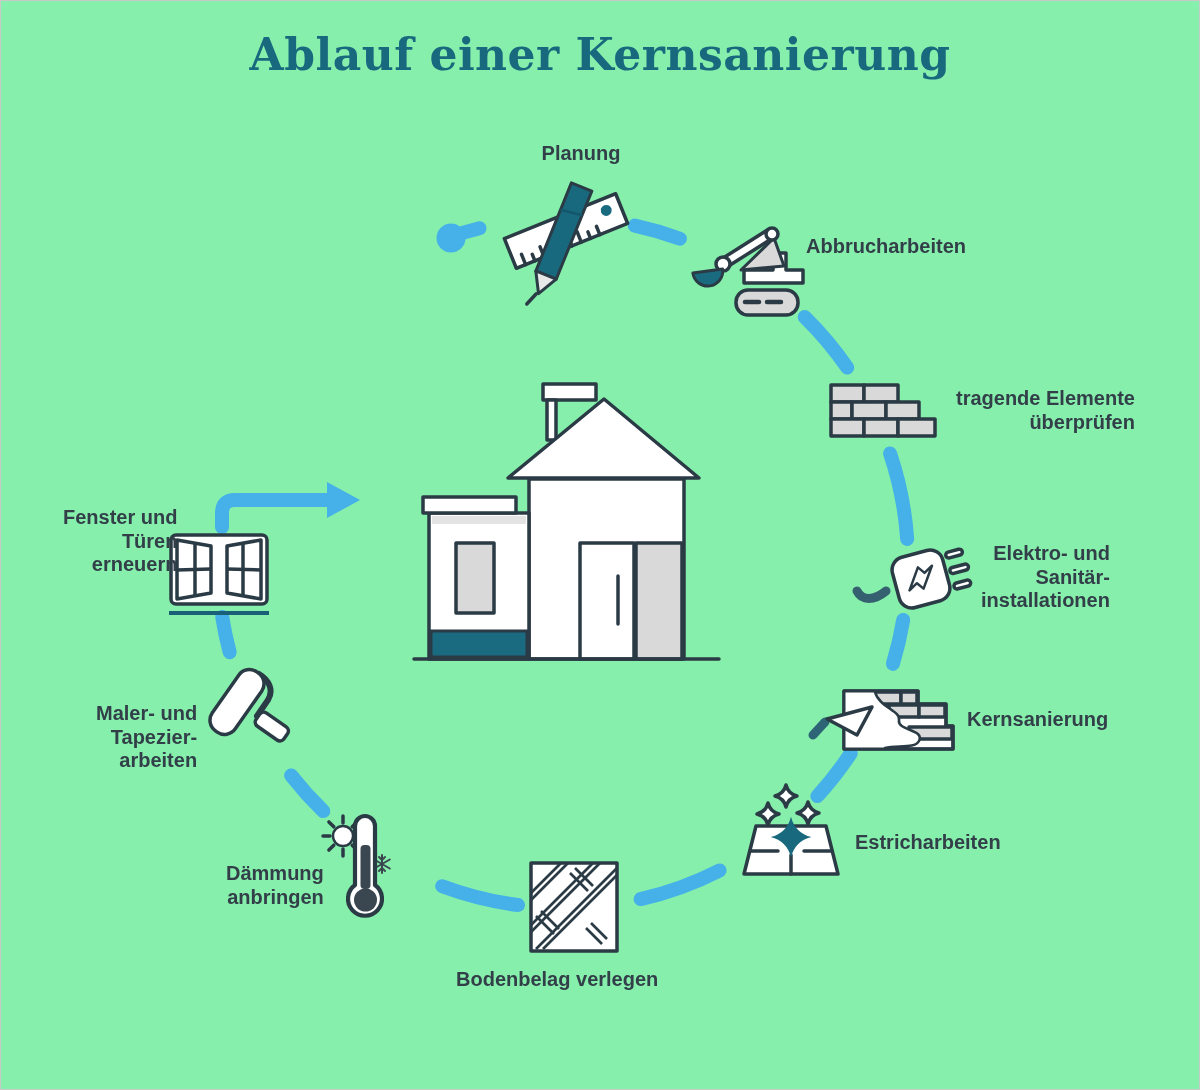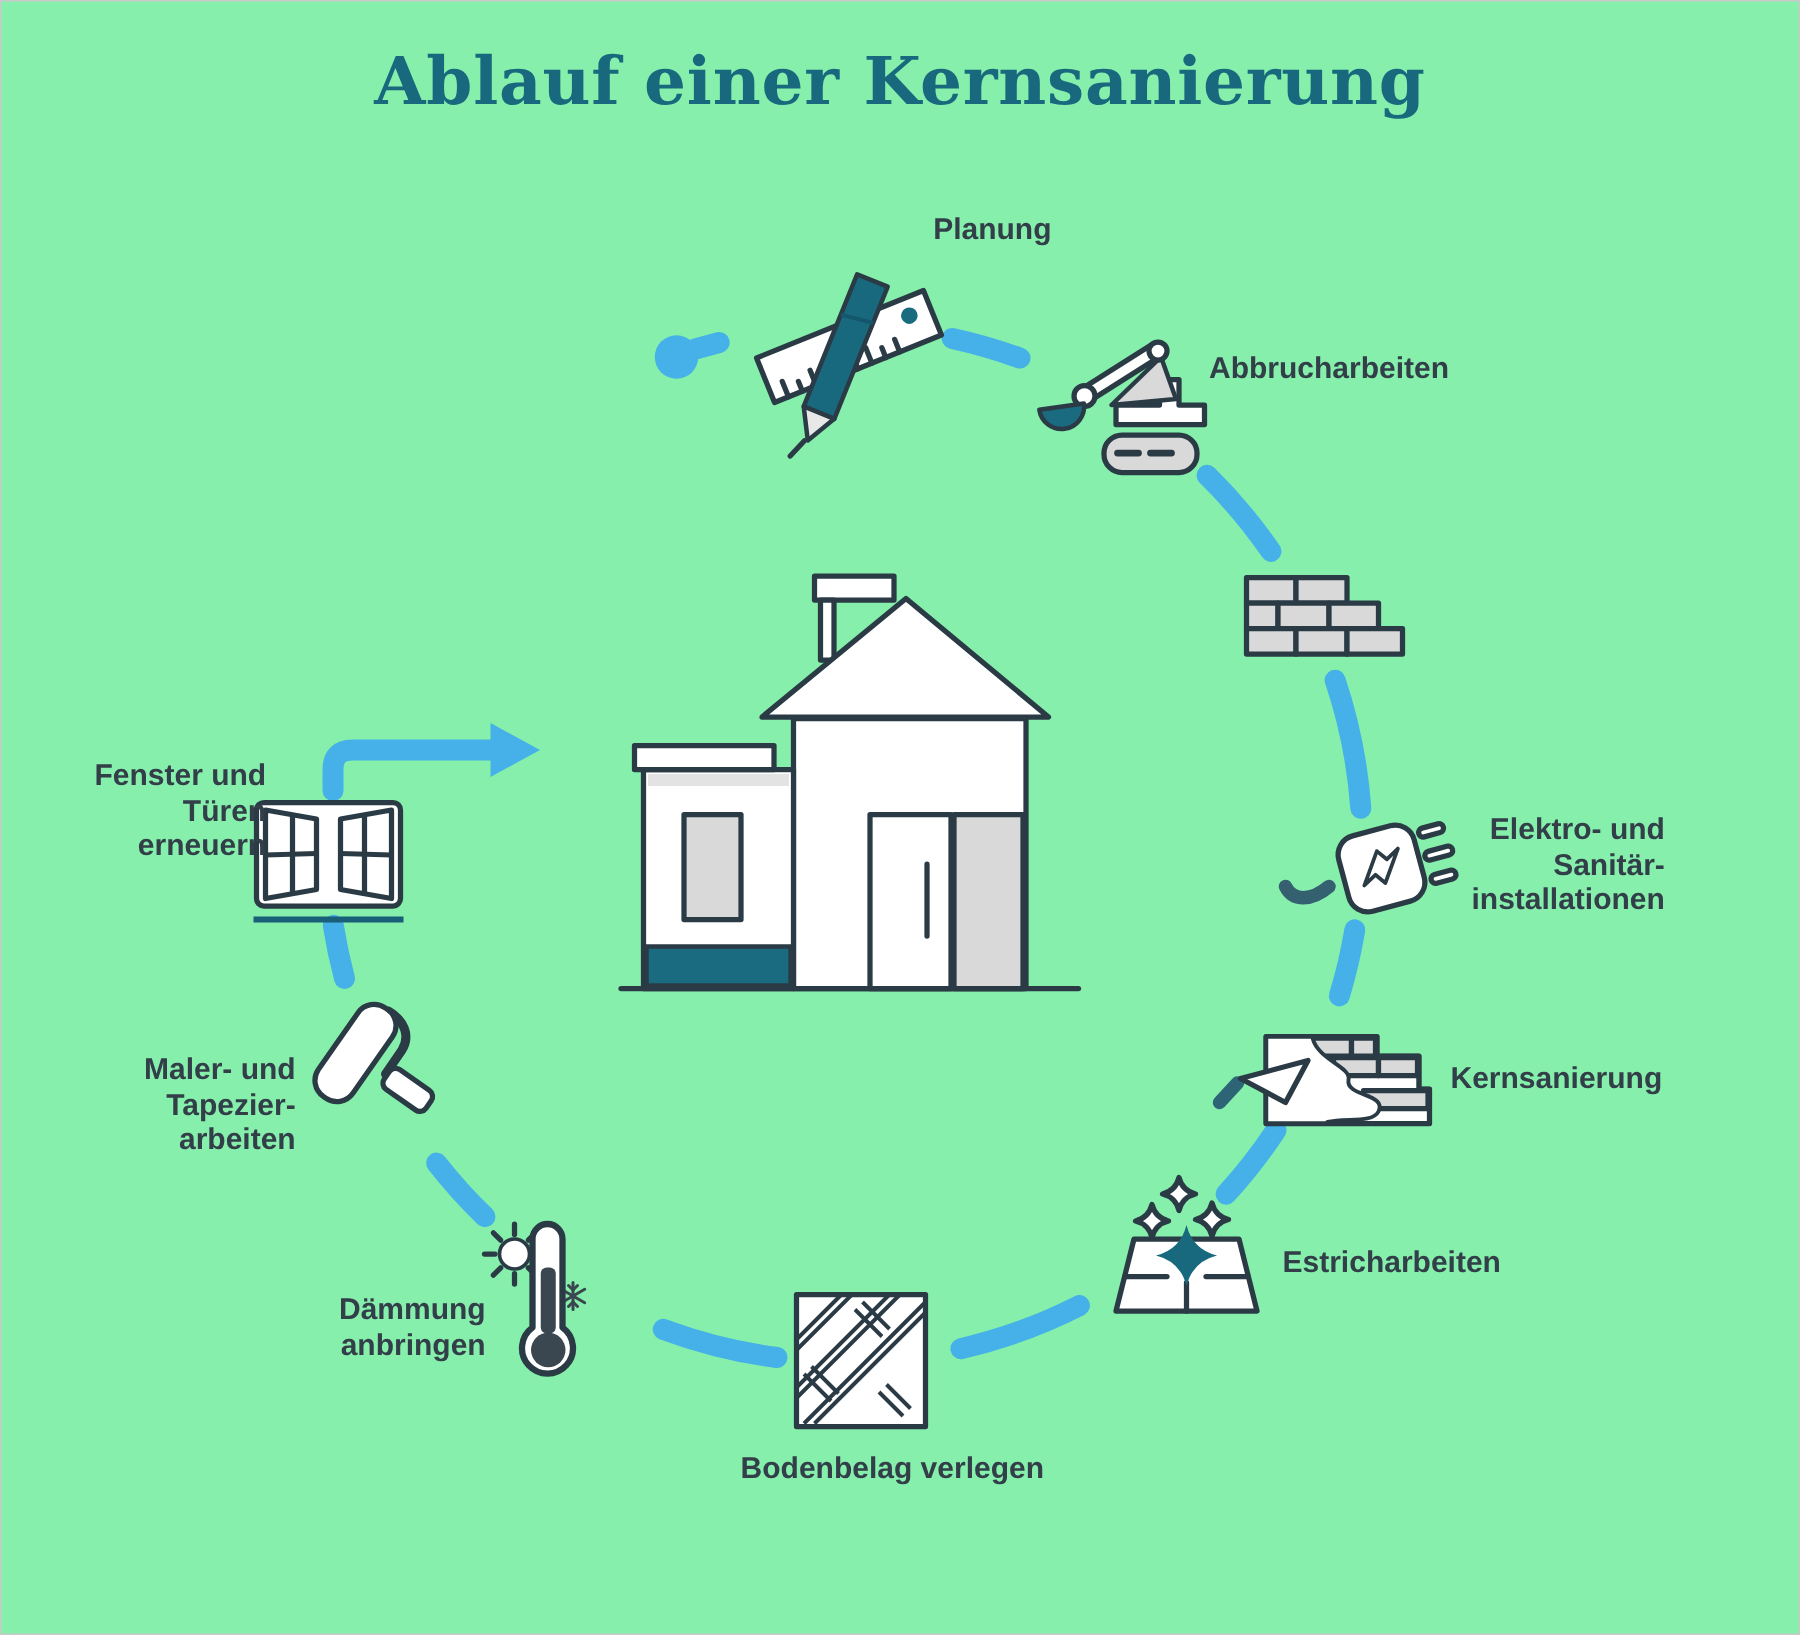--- a/index.html
+++ b/index.html
@@ -2,27 +2,27 @@
 <html><head>
 <meta charset="utf-8">
 <style>
   html,body{margin:0;padding:0;background:#fff;}
   .canvas{position:relative;width:1198px;height:1088px;border:1px solid #c9c9c9;background:#86efac;overflow:hidden;}
   .art{position:absolute;left:0;top:0;}
   h1.title{position:absolute;left:0;top:30px;width:100%;margin:0;text-align:center;
     font:700 44px/1.1 "DejaVu Serif","Liberation Serif",serif;color:#19697e;letter-spacing:.5px;}
   .lbl{position:absolute;font:700 20px/23.5px "Liberation Sans","DejaVu Sans",sans-serif;
     color:#323e48;white-space:pre-line;text-align:right;}
-  #lbl-planung{left:460px;top:141px;width:240px;text-align:right;}
+  #lbl-planung{left:460px;top:141px;width:240px;text-align:center;}
   #lbl-abbruch{left:805px;top:234px;}
   #lbl-tragende{left:955px;top:386px;}
   #lbl-elektro{left:980px;top:541px;}
   #lbl-putz{left:966px;top:707px;}
   #lbl-estrich{left:854px;top:830px;}
-  #lbl-boden{left:455px;top:967px;width:240px;text-align:right;}
+  #lbl-boden{left:455px;top:967px;width:240px;text-align:left;}
   #lbl-daemmung{left:225px;top:861px;}
   #lbl-maler{left:95px;top:681px;margin-top:20px;}
   #lbl-fenster{left:62px;top:505px;}
   .copyright{position:absolute;right:22px;top:1044px;
     font:400 17.5px/22px "Liberation Sans","DejaVu Sans",sans-serif;color:#454f57;}
   
   .blue{stroke:#45b1e8;stroke-width:14;stroke-linecap:round;fill:none;}
   .ol{stroke:#2b3b46;fill:#fff;stroke-width:3.5;stroke-linejoin:round;}
   .ln{stroke:#2b3b46;fill:none;stroke-width:3.5;stroke-linejoin:round;stroke-linecap:round;}
   .gray{fill:#d9d9d9;}
@@ -234,20 +234,22 @@
         <line x1="92" y1="45" x2="58" y2="44"></line>
         <line x1="74" y1="18" x2="74" y2="71"></line>
       </g>
       <line x1="0" y1="88" x2="100" y2="88" stroke="#1a5f78" stroke-width="4"></line>
     </g>
 
   </svg>
 
   <div class="lbl" id="lbl-planung">Planung</div>
   <div class="lbl" id="lbl-abbruch">Abbrucharbeiten</div>
+  <div class="lbl" id="lbl-tragende">tragende Elemente
+überprüfen</div>
   <div class="lbl" id="lbl-elektro">Elektro- und
 Sanitär-
 installationen</div>
   <div class="lbl" id="lbl-putz">Kernsanierung</div>
   <div class="lbl" id="lbl-estrich">Estricharbeiten</div>
   <div class="lbl" id="lbl-boden">Bodenbelag verlegen</div>
   <div class="lbl" id="lbl-daemmung">Dämmung
 anbringen</div>
   <div class="lbl" id="lbl-maler">Maler- und
 Tapezier-

